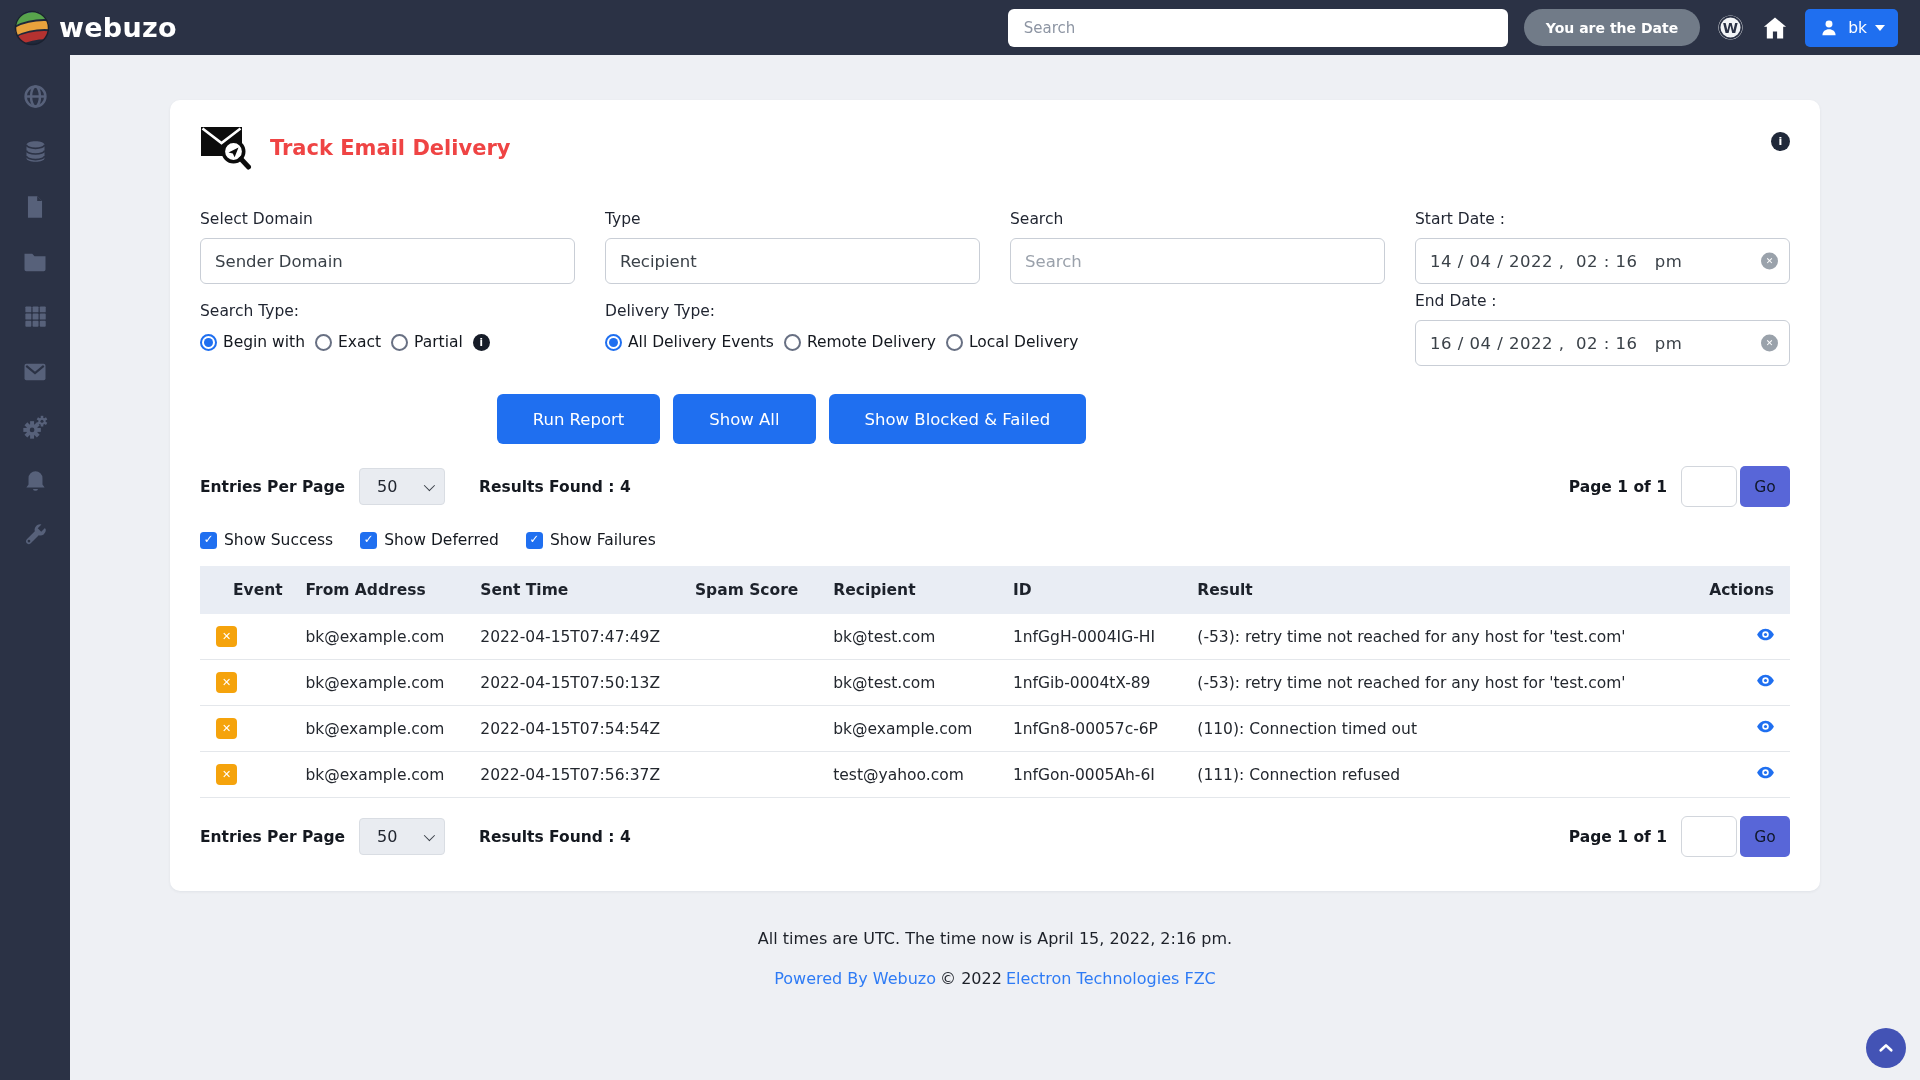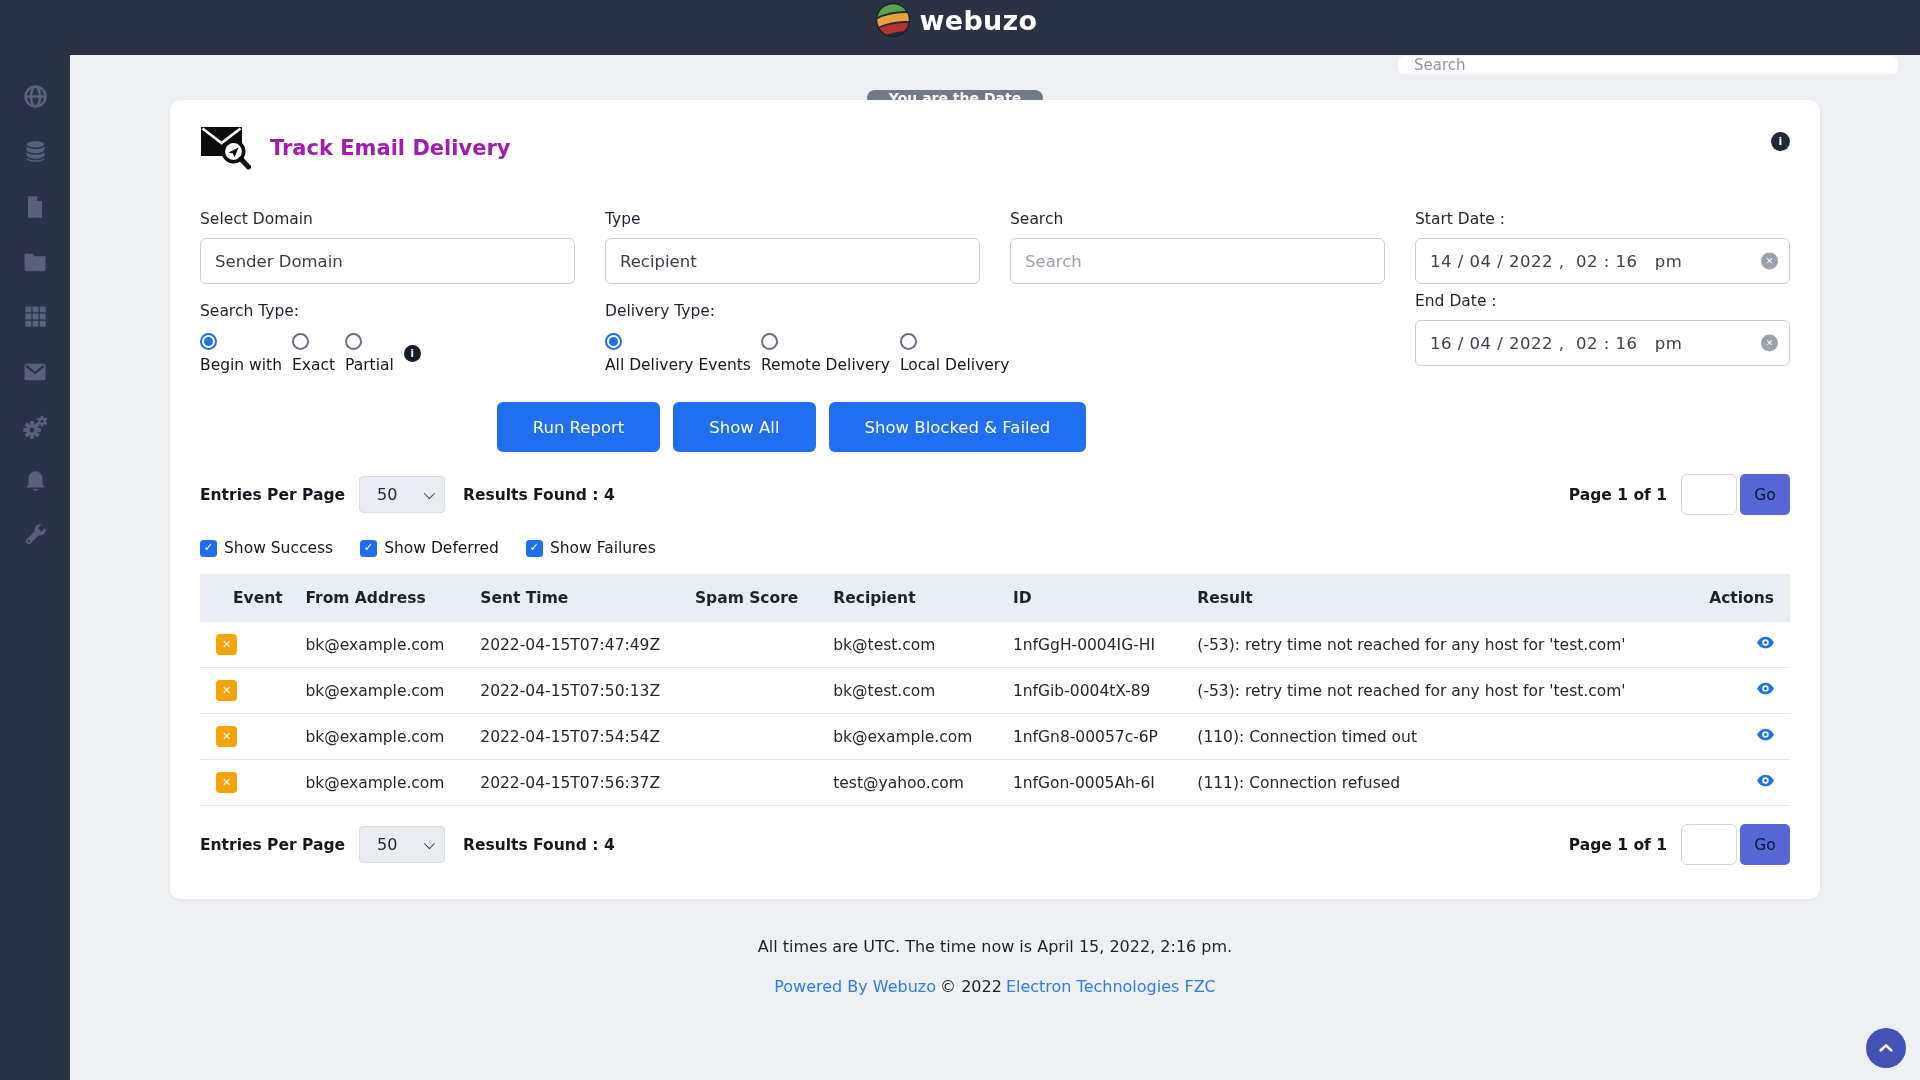--- a/index.html
+++ b/index.html
@@ -8,21 +8,21 @@
     width:1920px; height:1080px; overflow:hidden;
     font-family:"DejaVu Sans", sans-serif;
     background:#eef0f4;
     display:grid;
     grid-template-rows:55px 1fr;
     grid-template-columns:70px 1fr;
   }
   
   .topbar {
     grid-area:1/1/2/3; background:#2b3245;
-    display:flex; align-items:center; padding:0 22px 0 12px; gap:16px;flex-direction:column;
+    display:flex; align-items:center; padding:0 22px 0 12px; gap:16px;
   }
   .brand { display:flex; align-items:center; gap:7px; }
   .brand-name { color:#fff; font-size:27px; font-weight:bold; letter-spacing:.3px; }
   .top-search {
     margin-left:auto; width:500px; height:38px; border:none; border-radius:6px;
     padding:0 16px; font-size:15px; font-family:inherit; color:#333; background:#fff;
   }
   .top-search::placeholder { color:#8d95a3; }
   .admin-badge {
     background:#717b88; color:#fff; font-weight:bold; font-size:14px;
@@ -34,56 +34,56 @@
     display:flex; align-items:center; gap:8px; color:#fff; font-size:15.5px; font-family:inherit;
   }
   .caret-down { width:0; height:0; border-left:5px solid transparent; border-right:5px solid transparent; border-top:6px solid #fff; }
   
   .sidebar { grid-area:2/1/3/2; background:#2b3245; padding-top:14px; display:flex; flex-direction:column; align-items:center; }
   .side-item { height:55px; width:100%; display:flex; align-items:center; justify-content:center; cursor:pointer; }
   
   main { grid-area:2/2/3/3; padding:45px 100px 0; }
   .card { background:#fff; border-radius:10px; padding:24px 30px 34px; box-shadow:0 1px 3px rgba(40,50,70,.07); }
   .title-row { display:flex; align-items:flex-start; }
-  .page-title { font-size:21px; color:#a21caf; font-weight:bold; margin:12px 0 0 18px; }
+  .page-title { font-size:21px; color:#ef4444; font-weight:bold; margin:12px 0 0 18px; }
   .info-btn { margin-left:auto; margin-top:8px; width:19px; height:19px; border-radius:50%; background:#20293a; color:#fff;
     font-size:11px; font-weight:bold; display:flex; align-items:center; justify-content:center; cursor:pointer; }
   
   .form-grid { display:grid; grid-template-columns:repeat(4,1fr); column-gap:30px; margin-top:40px; }
   .field-label { display:block; font-size:15.5px; color:#1f2430; margin-bottom:10px; }
   .text-input {
     width:100%; height:46px; border:1px solid #c9ced6; border-radius:6px; padding:0 14px;
     font-size:16.5px; color:#3a4148; font-family:inherit; background:#fff;
   }
   .text-input::placeholder { color:#9aa1ab; }
   .date-wrap { position:relative; }
   .date-input { letter-spacing:.5px; padding-right:40px; }
   .clear-btn { position:absolute; right:12px; top:50%; transform:translateY(-50%); width:17px; height:17px; border-radius:50%;
     background:#9aa2ab; color:#fff; font-size:9px; line-height:1; display:flex; align-items:center; justify-content:center; cursor:pointer; }
   .subrow { margin-top:18px; }
   .col-1 { grid-column:1; } .col-2-3 { grid-column:2 / span 2; } .col-4 { grid-column:4;margin-top:8px; }
   .group-label { font-size:15.5px; color:#1f2430; margin-bottom:13px; }
   .radio-row { display:flex; align-items:center; font-size:15.5px; color:#14181f; }
-  .radio-opt { display:flex; gap:6px; margin-right:10px; cursor:pointer;flex-direction:column; }
+  .radio-opt { display:flex; align-items:center; gap:6px; margin-right:10px; cursor:pointer; }
   .radio { width:17px; height:17px; border:2px solid #687083; border-radius:50%; position:relative; flex:none; }
   .radio.checked { border-color:#1f6ff0; }
   .radio.checked::after { content:""; position:absolute; inset:2px; border-radius:50%; background:#1f6ff0; }
   .mini-info { width:17px; height:17px; border-radius:50%; background:#161c28; color:#fff; font-size:10px; font-weight:bold;
     display:flex; align-items:center; justify-content:center; cursor:pointer; }
   .btn-row { display:flex; gap:13px; justify-content:center; margin-top:28px; width:74.4%; }
   .btn { background:#1f6ff0; color:#fff; border:none; border-radius:6px; height:50px; padding:0 36px;
     font-size:16.5px; font-family:inherit; cursor:pointer; }
   
   .controls-row { display:flex; align-items:center; margin-top:22px; font-size:15.5px; color:#14181f; }
   .bold-label { font-weight:bold; }
   .entries-select { margin-left:14px; width:86px; height:37px; background:#e9ecf1; border:1px solid #d9dde3; border-radius:4px;
     display:flex; align-items:center; padding:0 12px 0 17px; font-size:16px; color:#212630; cursor:pointer; }
   .entries-select .sel-val { flex:1; }
   .chev { width:8px; height:8px; border-right:1.6px solid #3a4049; border-bottom:1.6px solid #3a4049; transform:rotate(45deg) translateY(-2px); }
-  .results-label { margin-left:18px; font-weight:bold; }
+  .results-label { margin-left:34px; font-weight:bold; }
   .page-right { margin-left:auto; display:flex; align-items:center; }
   .page-text { font-weight:bold; margin-right:14px; }
   .page-input { width:56px; height:41px; border:1px solid #d2d6dc; border-radius:6px; font-size:15px; padding:0 8px; font-family:inherit; }
   .go-btn { width:50px; height:41px; background:#5866d8; color:#0f172a; border:none; border-radius:5px; font-size:15.5px;
     font-family:inherit; margin-left:3px; cursor:pointer; }
   
   .filters-row { display:flex; gap:27px; margin-top:24px; font-size:15.5px; color:#14181f; align-items:center; }
   .filter-opt { display:flex; align-items:center; cursor:pointer; }
   .checkbox { width:17px; height:17px; background:#1f6ff0; border-radius:3.5px; color:#fff; font-size:11.5px; line-height:1;
     display:flex; align-items:center; justify-content:center; margin-right:7px; flex:none; }

